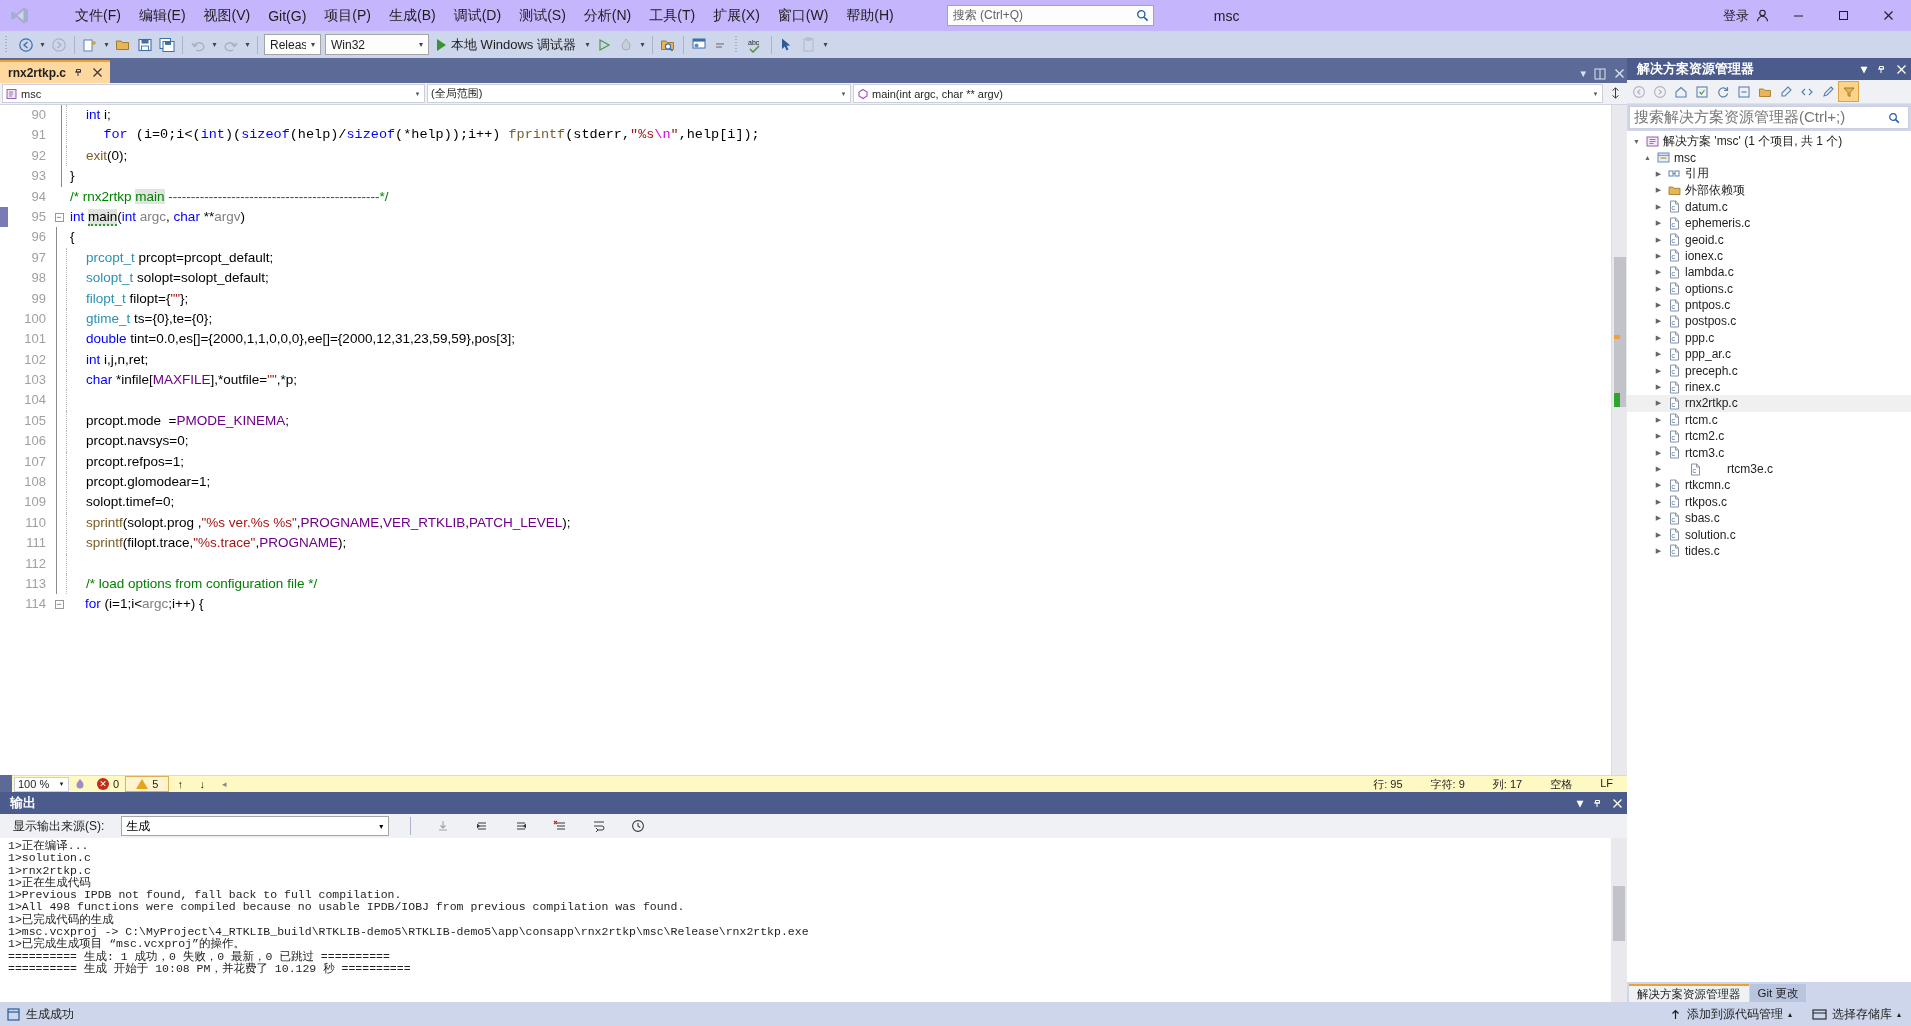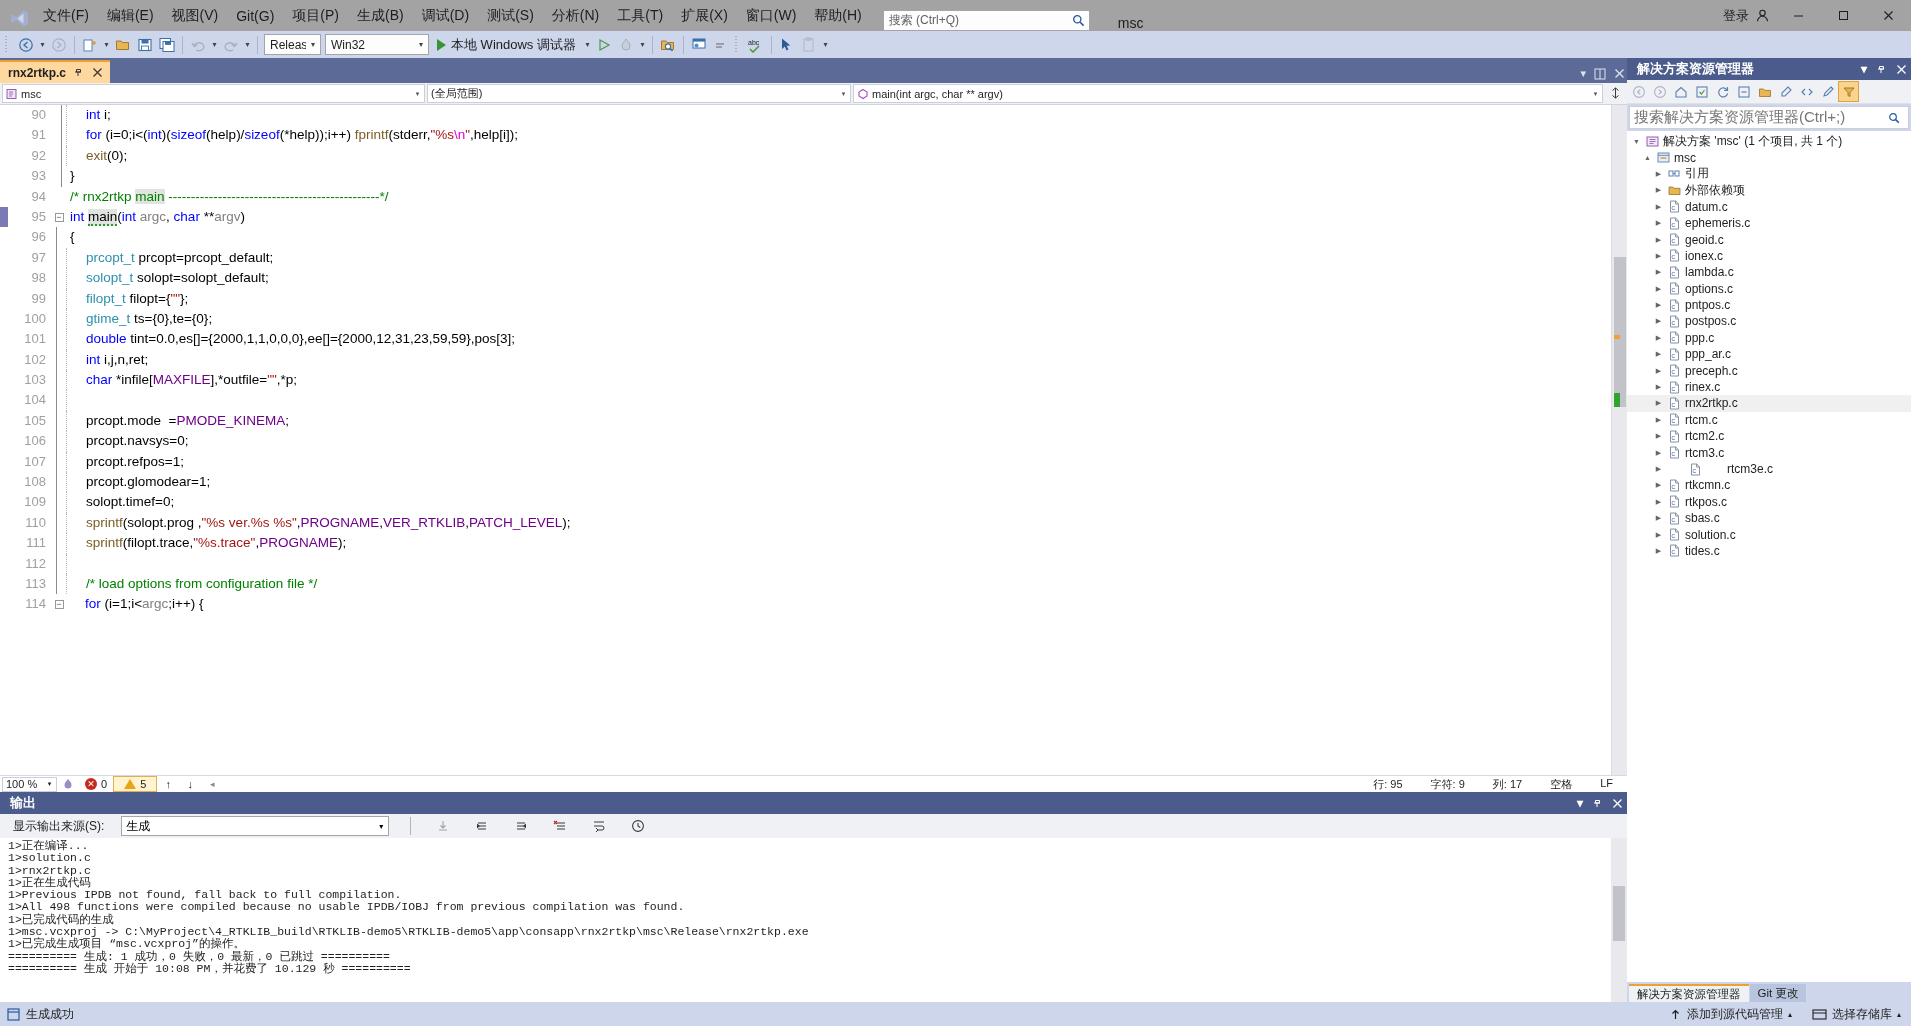--- a/index.html
+++ b/index.html
@@ -8,22 +8,22 @@
     width: 1911px; height: 1026px;
     overflow: hidden;
     font-family: "Liberation Sans", sans-serif;
     font-size: 12px;
     background: #eeeef2;
   }
   .app { width: 1911px; height: 1026px; display: flex; flex-direction: column; background: #c8d1e8; }
 
   
   .titlebar {
-    height: 31px; background: #a3a3a3; display: flex; align-items: flex-end;
-    flex: 0 0 31px; position: relative;
+    height: 31px; background: #c4b5fd; display: flex; align-items: center;
+    flex: 0 0 31px; position: relative; gap: 32px;
   }
   .vs-logo { width: 30px; height: 26px; display: flex; align-items: center; justify-content: center; margin-left: 4px; }
   .menu { display: flex; align-items: center; height: 31px; }
   .menu-item {
     padding: 5px 9px; font-size: 14px; color: #1e1e1e; cursor: default; white-space: nowrap;
   }
   .search-box {
     margin-left: 12px; width: 207px; height: 21px; background: #fdfdfd; border: 1px solid #a5a5a5;
     display: flex; align-items: center; padding: 0 2px 0 5px; font-size: 12px; color: #636363;
   }
@@ -106,21 +106,21 @@
   .p  { color: #808080; }      
   .f  { color: #795e26; }
   .hl { background: #dfe4df; }
   .sq { border-bottom: 2px dotted #2b9a2b; }
 
   .scroll-track { width: 16px; flex: 0 0 16px; background: #e9e9ed; position: relative; border-left:1px solid #dcdce0;}
   .scroll-thumb { position: absolute; left: 2px; width: 12px; background: #c2c3c9; }
   .mark { position: absolute; left: 2px; width: 6px; height: 4px; }
 
   
-  .ed-status { height: 17px; flex: 0 0 17px; background: #ffffff; display: flex; align-items: center; font-size: 11px; color: #1e1e1e; border-top: 1px solid #d6d9e2;}
+  .ed-status { height: 17px; flex: 0 0 17px; background: #fef9c3; display: flex; align-items: center; font-size: 11px; color: #1e1e1e; border-top: 1px solid #d6d9e2; margin-left: 12px;}
   .zoomcombo { width: 55px; height: 15px; border: 1px solid #cccedb; background:#fff; display:flex;align-items:center; padding-left:3px; margin-left:2px;}
   .zoomcombo .za { width: 13px; text-align:center; font-size:7px; }
   .errbadge { display: flex; align-items: center; gap: 4px; padding: 0 6px; }
   .warnbadge { display:flex; align-items:center; gap:4px; padding: 1px 10px; background:#fff3d0; border:1px solid #e0b050; }
   .circ-red { width: 12px; height: 12px; border-radius: 50%; background: #c42b1c; color: #fff; font-size: 9px;
               display:flex;align-items:center;justify-content:center; line-height:1;}
   .tri-warn { width:0;height:0;border-left:6px solid transparent;border-right:6px solid transparent;border-bottom:10px solid #e8a317; position:relative;}
   .status-right { margin-left: auto; display: flex; gap: 0; }
   .status-right span { padding: 0 14px; }
 
@@ -489,21 +489,21 @@
               <div class="fold" style="border-left: 1px solid rgb(139, 139, 139); margin-left: 4px; width: 10px;"></div>
               <div class="fold" style="border-left: 1px solid rgb(139, 139, 139); margin-left: 4px; width: 10px;"></div>
               <div class="fold" style="border-left: 1px solid rgb(139, 139, 139); margin-left: 4px; width: 10px;"></div>
               <div class="fold">
                 <div class="box">−</div>
               </div>
             </div>
 
           <div class="codecol" id="codecol">
               <div class="code-line indentline" style="padding-left: 4px;">    <span class="k">int</span> i;</div>
-              <div class="code-line indentline" style="padding-left: 4px;">    <span class="k">for</span> (i=0;i&lt;(<span class="k">int</span>)(<span class="k">sizeof</span>(help)/<span class="k">sizeof</span>(*help));i++) <span class="f">fprintf</span>(stderr,<span class="s">"%s</span><span class="esc">\n</span><span class="s">"</span>,help[i]);</div>
+              <div class="code-line indentline" style="padding-left: 4px; font-family: Liberation Mono, monospace;">    <span class="k">for</span> (i=0;i&lt;(<span class="k">int</span>)(<span class="k">sizeof</span>(help)/<span class="k">sizeof</span>(*help));i++) <span class="f">fprintf</span>(stderr,<span class="s">"%s</span><span class="esc">\n</span><span class="s">"</span>,help[i]);</div>
               <div class="code-line indentline" style="padding-left: 4px;">    <span class="f">exit</span>(0);</div>
               <div class="code-line" style="padding-left: 4px;">}</div>
               <div class="code-line" style="padding-left: 4px;"><span class="c">/* rnx2rtkp </span><span class="c hl">main</span><span class="c"> -----------------------------------------------*/</span></div>
               <div class="code-line" style="padding-left: 4px; background: rgb(255, 255, 255);"><span class="k">int</span> <span class="hl sq">main</span>(<span class="k">int</span> <span class="p">argc</span>, <span class="k">char</span> **<span class="p">argv</span>)</div>
               <div class="code-line" style="padding-left: 4px;">{</div>
               <div class="code-line indentline" style="padding-left: 4px;">    <span class="t">prcopt_t</span> prcopt=prcopt_default;</div>
               <div class="code-line indentline" style="padding-left: 4px;">    <span class="t">solopt_t</span> solopt=solopt_default;</div>
               <div class="code-line indentline" style="padding-left: 4px;">    <span class="t">filopt_t</span> filopt={<span class="s">""</span>};</div>
               <div class="code-line indentline" style="padding-left: 4px;">    <span class="t">gtime_t</span> ts={0},te={0};</div>
               <div class="code-line indentline" style="padding-left: 4px;">    <span class="k">double</span> tint=0.0,es[]={2000,1,1,0,0,0},ee[]={2000,12,31,23,59,59},pos[3];</div>

